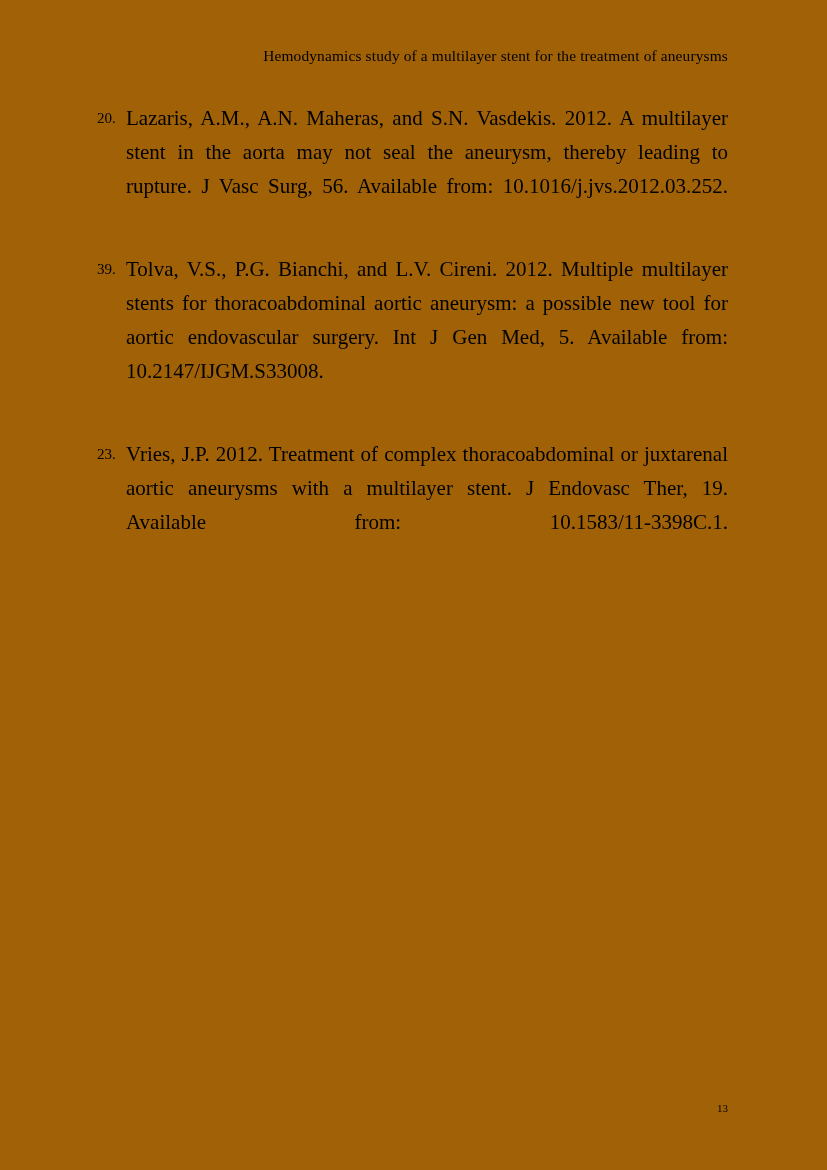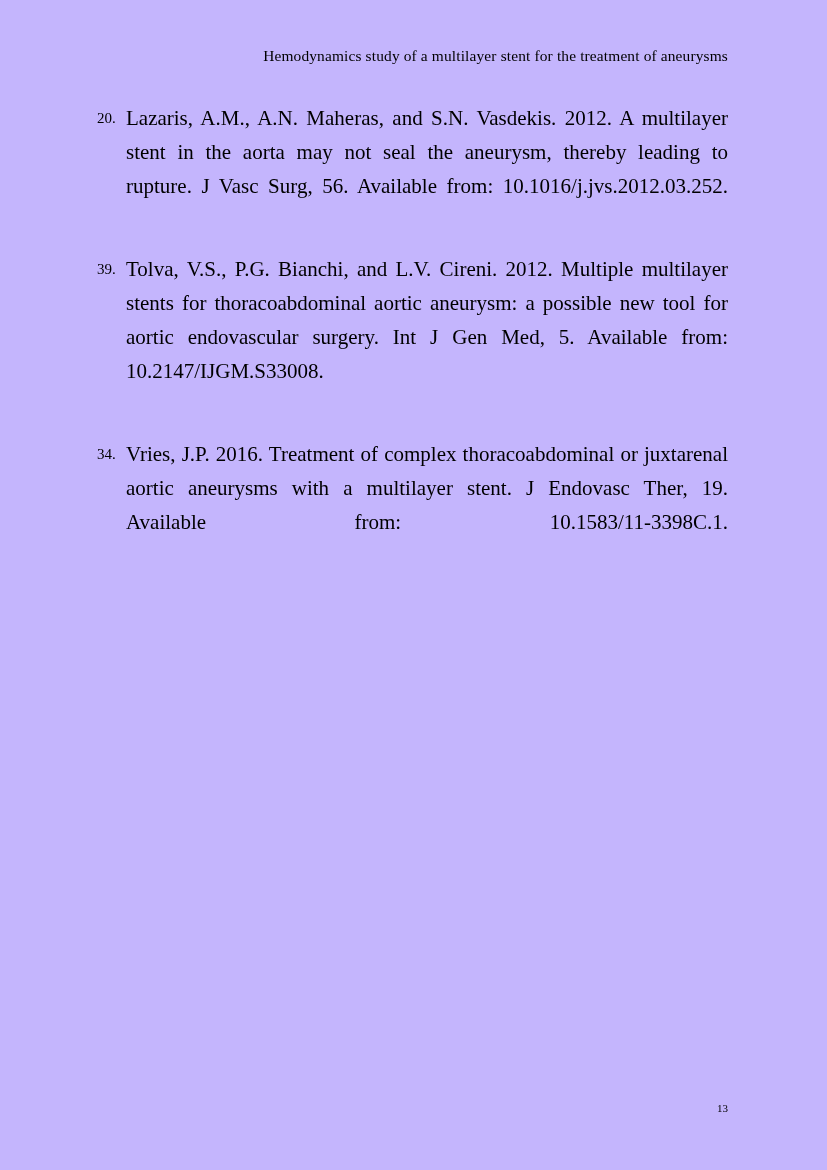--- a/index.html
+++ b/index.html
@@ -12,21 +12,21 @@
     font-family: "Liberation Serif", "DejaVu Serif", serif;
     color: #000000;
     -webkit-font-smoothing: antialiased;
   }
 
   .page {
     position: relative;
     width: 827px;
     height: 1170px;
     margin: 0 auto;
-    background: #c4b5fd;
+    background: #a16207;
     overflow: hidden;
     box-sizing: border-box;
   }
 
   
   .running-head {
     position: absolute;
     left: 99px;
     top: 45px;
     width: 629px;
@@ -106,21 +106,21 @@
       <span class="ref-body">Lazaris, A.M., A.N. Maheras, and S.N. Vasdekis. 2012. A multilayer stent in the aorta may not seal the aneurysm, thereby leading to rupture.  J Vasc Surg, 56.  Available from: 10.1016/j.jvs.2012.03.252.</span>
     </div>
 
 
     <div class="ref-item">
       <span class="ref-number">39.</span>
       <span class="ref-body">Tolva, V.S., P.G. Bianchi, and L.V. Cireni. 2012. Multiple multilayer stents for thoracoab­dominal aortic aneurysm:  a possible new tool for aortic endovascular surgery.  Int J Gen Med, 5.  Available from: 10.2147/IJGM.S33008.</span>
     </div>
 
     <div class="ref-item">
-      <span class="ref-number">34.</span>
-      <span class="ref-body">Vries, J.P. 2016. Treatment of complex thoracoabdominal or juxtarenal aortic aneurysms with a multilayer stent. J Endovasc Ther, 19.  Available from: 10.1583/11-3398C.1.</span>
+      <span class="ref-number">23.</span>
+      <span class="ref-body">Vries, J.P. 2012. Treatment of complex thoracoabdominal or juxtarenal aortic aneurysms with a multilayer stent. J Endovasc Ther, 19.  Available from: 10.1583/11-3398C.1.</span>
     </div>
 
   </div>
 
   <div class="page-number">13</div>
 
 </div>
 
 </body></html>

